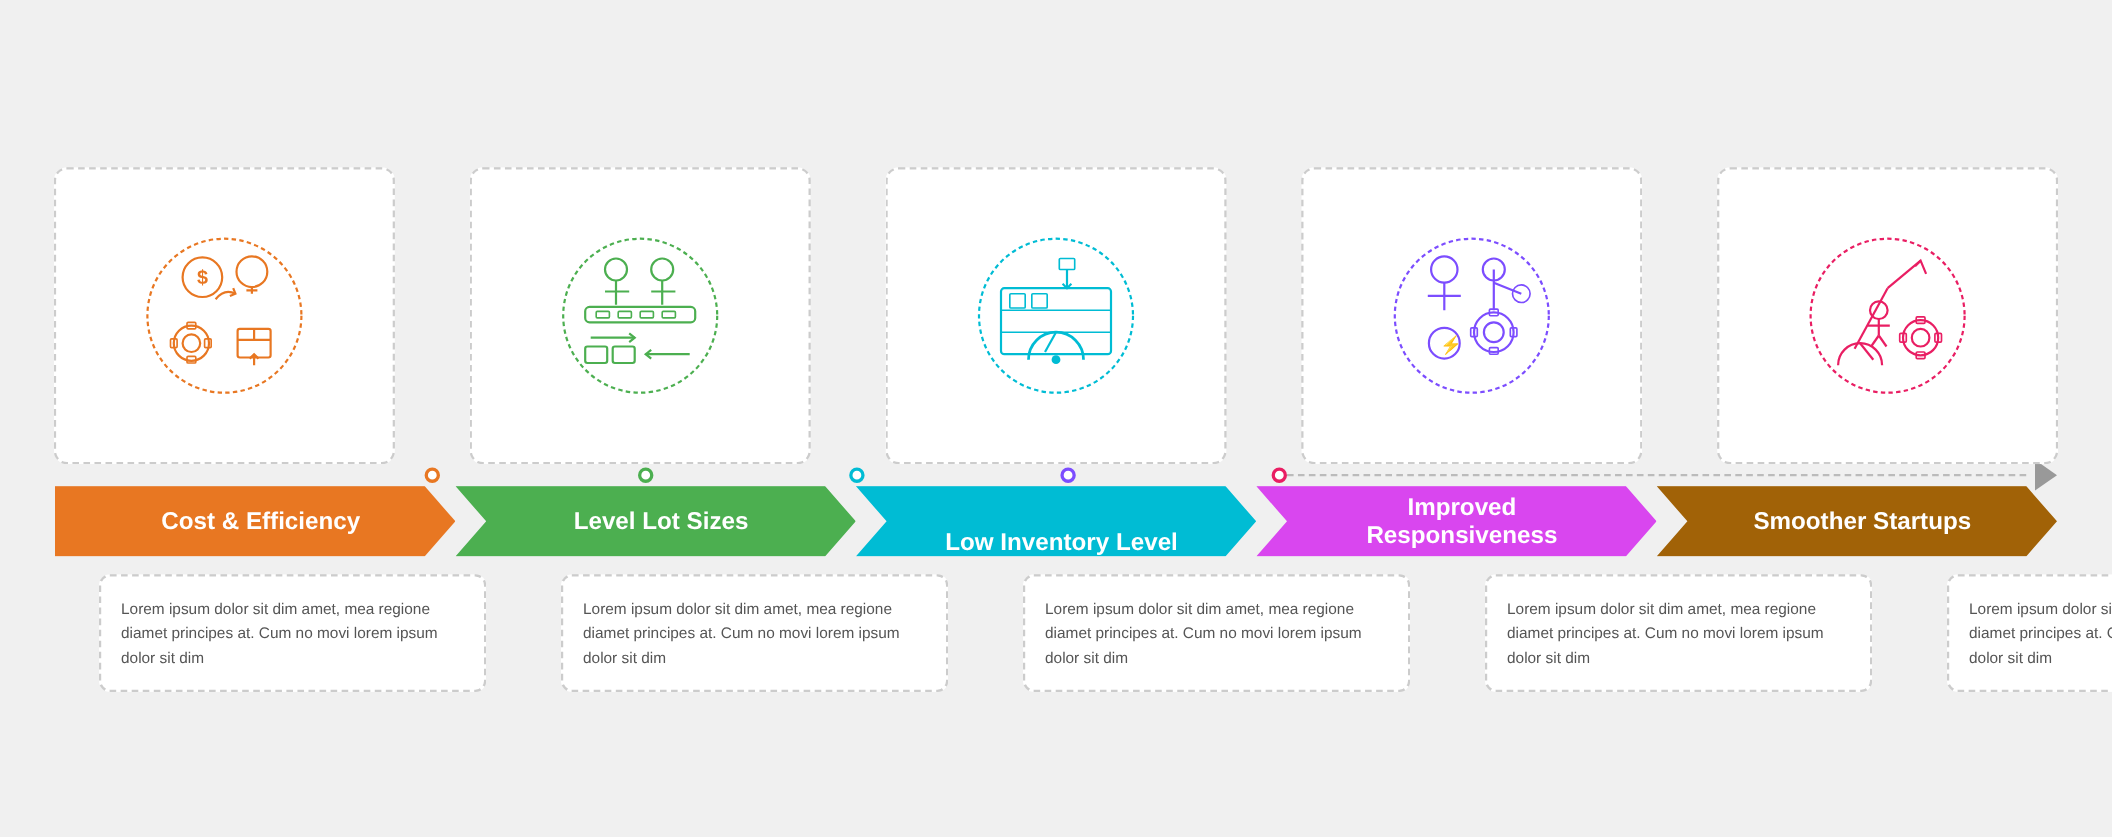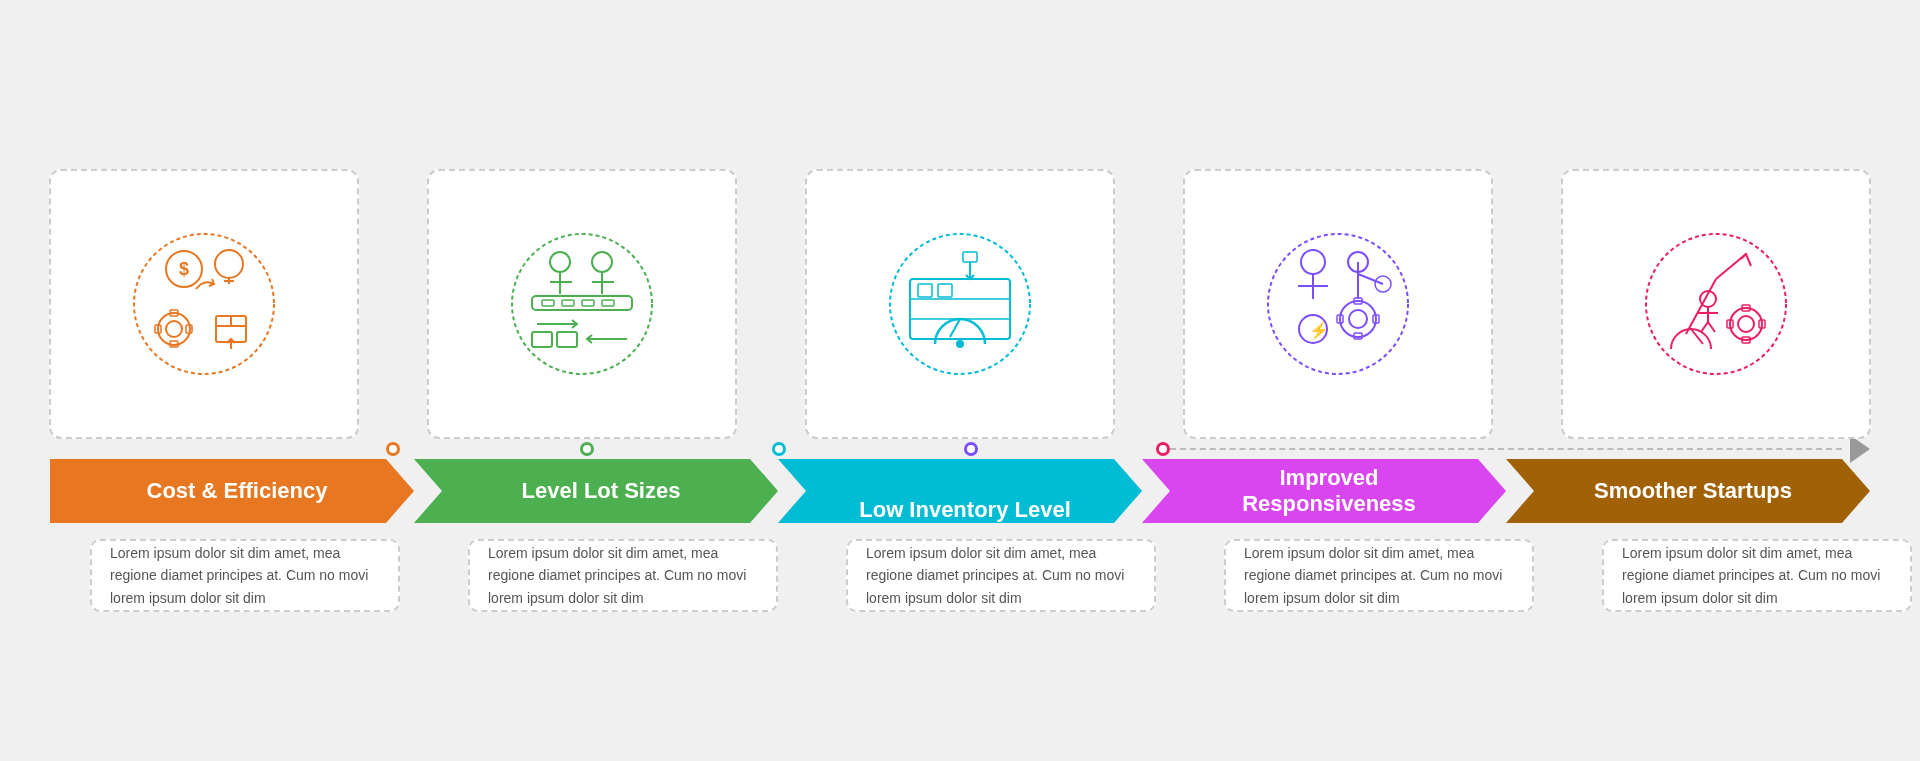--- a/index.html
+++ b/index.html
@@ -103,23 +103,23 @@
       display: flex;
       width: 100%;
       gap: 68px;
       padding: 16px 60px 0 60px;
     }
 
     .text-card {
       background: white;
       border: 2px dashed #ccc;
       border-radius: 10px;
-      width: 310px;
+      width: 352px;
       flex-shrink: 0;
-      padding: 1px 18px;
+      padding: 18px 18px;
       font-size: 14px;
       color: #555;
       line-height: 1.6;
     }
 
     
     .end-arrow {
       position: absolute;
       right: 16px;
       top: 50%;

